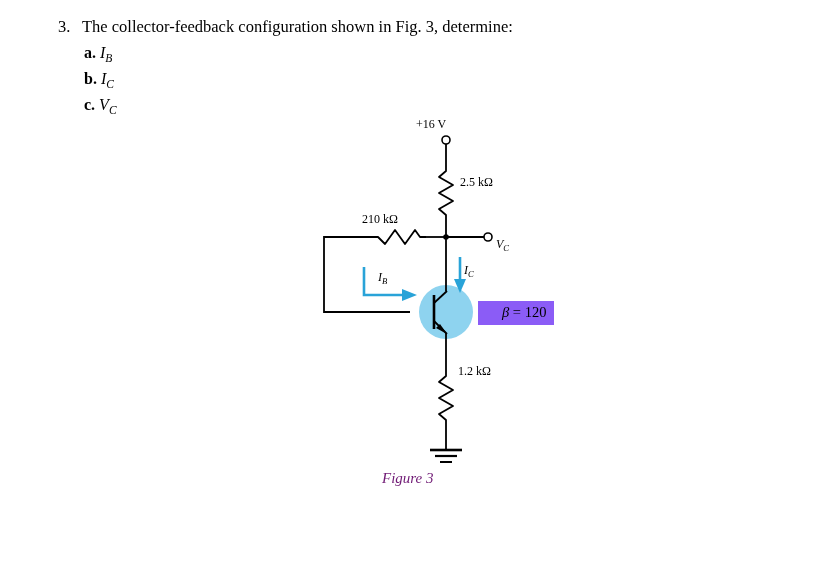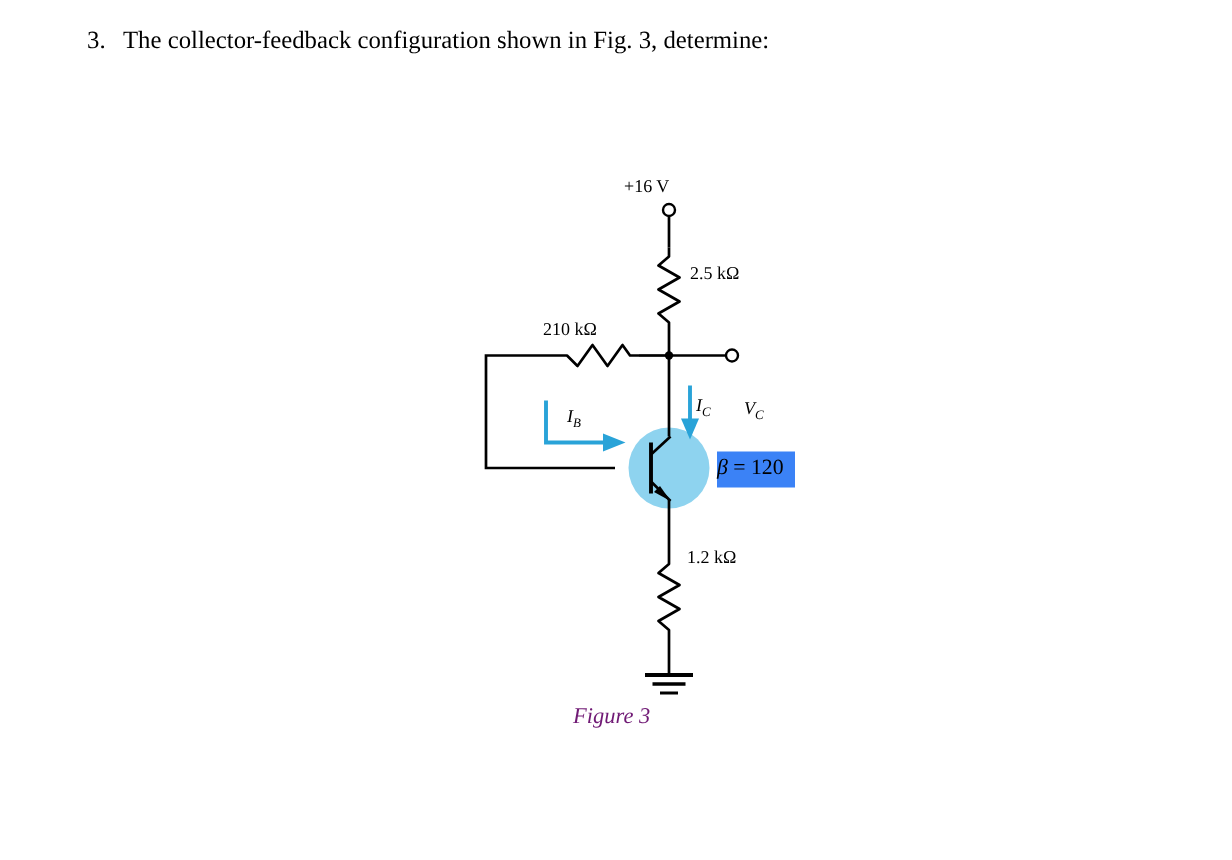--- a/index.html
+++ b/index.html
@@ -74,29 +74,29 @@
   .fig-label {
     position: absolute;
     font-size: 12px;
     white-space: nowrap;
     font-family: "Liberation Serif", serif;
   }
   #label-vcc  { left: 116px; top: 2px; }
   #label-rc   { left: 160px; top: 60px; }
   #label-rb   { left: 62px;  top: 97px; }
   #label-re   { left: 158px; top: 249px; }
-  #label-vc   { left: 196px; top: 122px; font-style: italic; margin-top: 28px; }
+  #label-vc   { left: 196px; top: 122px; font-style: italic; }
   #label-ib   { left: 78px;  top: 155px; font-style: italic; text-align: center; }
   #label-ic   { left: 164px; top: 148px; font-style: italic; }
   #beta-box {
     position: absolute;
     left: 178px;
     top: 186px;
-    background: #3b82f6;
-    padding: 3px 8px 4px 0;
+    background: #8b5cf6;
+    padding: 3px 8px 4px 24px;
     font-size: 14.5px;
     white-space: nowrap;
   }
   #beta-box .gk { font-style: italic; }
   #caption {
     position: absolute;
     left: 82px;
     top: 355px;
     font-size: 15px;
     font-style: italic;
@@ -104,20 +104,34 @@
     font-family: "Liberation Serif", serif;
   }
 </style>
 </head>
 <body>
 
 <div id="question-block">
   <div class="q-row">
     <span class="q-number">3.</span>
     <span class="q-text">The collector-feedback configuration shown in Fig. 3, determine:</span>
+  </div>
+  <div class="sub-list">
+    <div class="sub-item">
+      <span class="sub-label">a.</span>
+      <span class="var">I</span><span class="sub">B</span>
+    </div>
+    <div class="sub-item">
+      <span class="sub-label">b.</span>
+      <span class="var">I</span><span class="sub">C</span>
+    </div>
+    <div class="sub-item">
+      <span class="sub-label">c.</span>
+      <span class="var">V</span><span class="sub">C</span>
+    </div>
   </div>
 </div>
 
 <div id="figure">
 
   <svg width="330" height="400" viewBox="0 0 330 400">
 
     <circle cx="146" cy="25" r="4" fill="#ffffff" stroke="#000000" stroke-width="1.6"></circle>
 
     <line x1="146" y1="29" x2="146" y2="50" stroke="#000000" stroke-width="1.8"></line>

